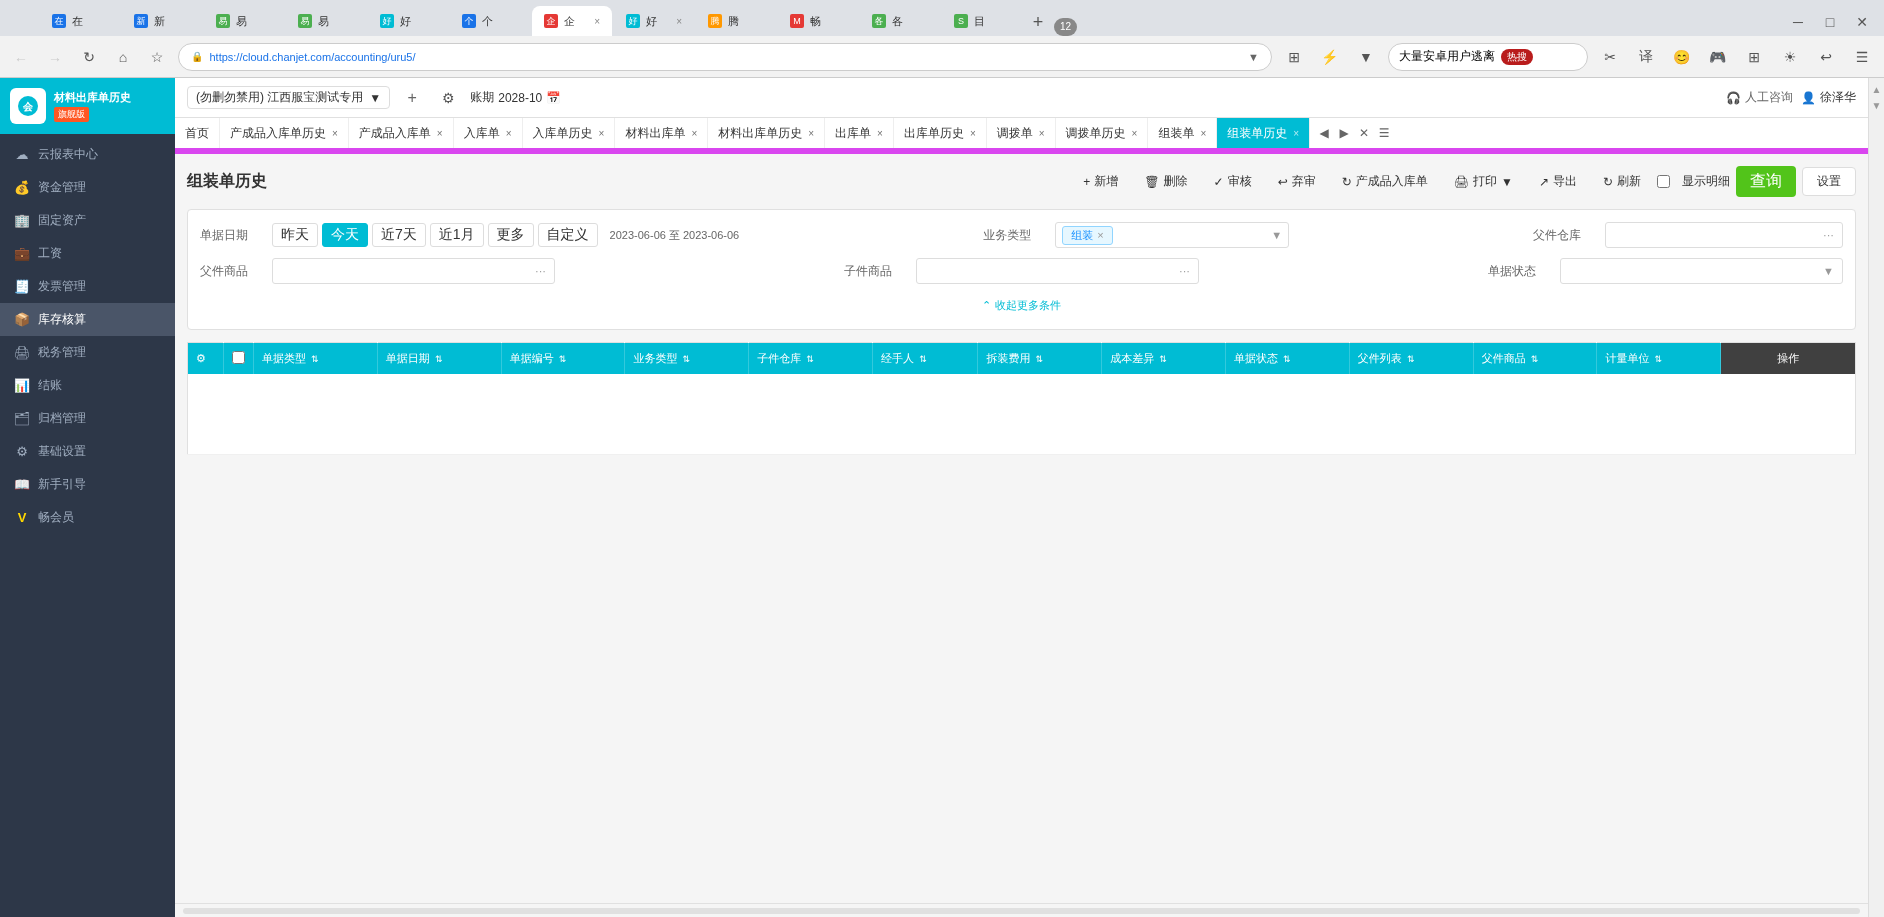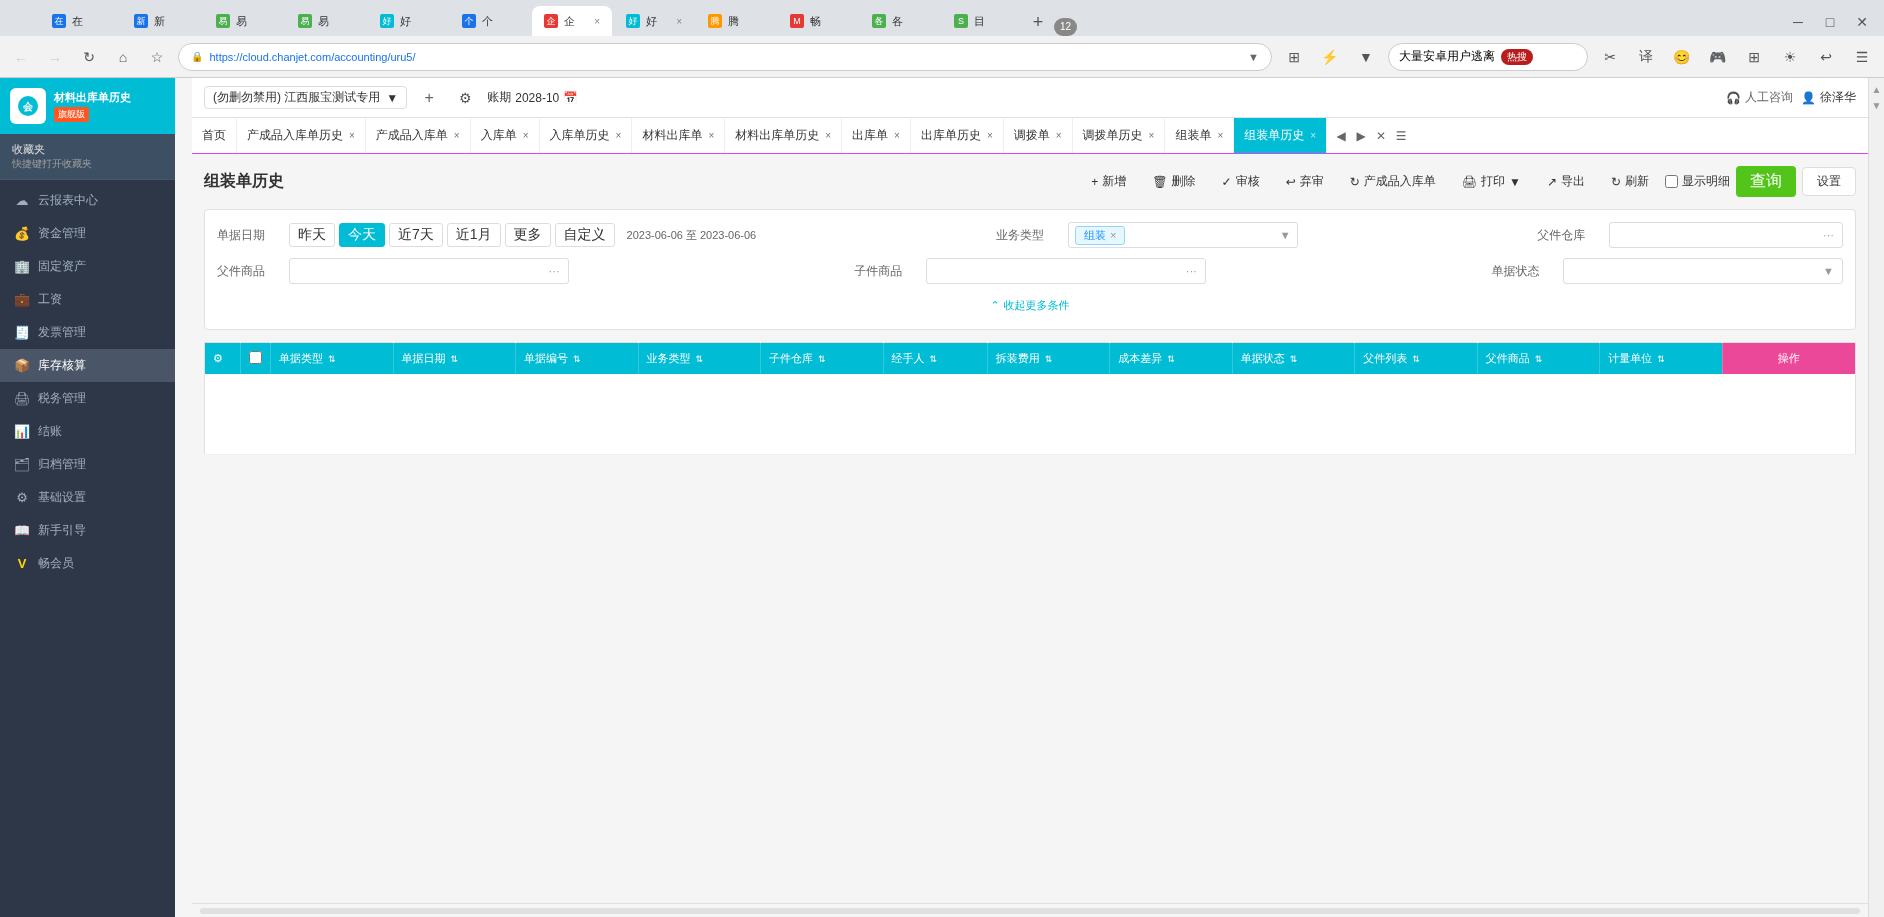--- a/index.html
+++ b/index.html
@@ -31,46 +31,46 @@
     
     .sidebar { width: 175px; background: #2d3748; display: flex; flex-direction: column; flex-shrink: 0; }
     .sidebar-logo { background: #00bcd4; padding: 10px; display: flex; align-items: center; gap: 8px; }
     .logo-icon { width: 36px; height: 36px; background: #fff; border-radius: 6px; display: flex; align-items: center; justify-content: center; font-size: 10px; color: #00bcd4; font-weight: bold; }
     .sidebar-favorites { background: #3d4f63; padding: 8px 12px; border-bottom: 1px solid #4a5568; }
     .sidebar-menu { flex: 1; overflow-y: auto; padding: 4px 0; }
     .menu-item { display: flex; align-items: center; gap: 8px; padding: 8px 14px; color: #a0aec0; cursor: pointer; font-size: 12px; }
     .menu-item .menu-icon { width: 16px; height: 16px; display: flex; align-items: center; justify-content: center; font-size: 13px; }
 
     
-    .main-content { flex: 1; display: flex; flex-direction: column; background: #f5f5f5; overflow: hidden; padding-left: 17px; }
+    .main-content { flex: 1; display: flex; flex-direction: column; background: #f5f5f5; overflow: hidden; }
 
     
     .top-bar { background: white; padding: 0 12px; height: 40px; display: flex; align-items: center; gap: 8px; border-bottom: 1px solid #e0e0e0; }
     .company-selector { display: flex; align-items: center; gap: 6px; color: #333; font-size: 12px; border: 1px solid #ddd; border-radius: 4px; padding: 2px 8px; cursor: pointer; }
     .period-selector { display: flex; align-items: center; gap: 4px; font-size: 12px; color: #333; }
     .support-btn { margin-left: auto; display: flex; align-items: center; gap: 4px; color: #666; cursor: pointer; font-size: 12px; }
     .user-info { display: flex; align-items: center; gap: 4px; color: #333; font-size: 12px; }
 
     
-    .nav-tabs-bar { background: white; display: flex; align-items: center; border-bottom: 1px solid #d946ef; overflow-x: auto; height: 36px; }
+    .nav-tabs-bar { background: white; display: flex; align-items: center; border-bottom: 6px solid #d946ef; overflow-x: auto; height: 36px; }
     .nav-tab { padding: 0 10px; height: 36px; display: flex; align-items: center; font-size: 12px; color: #333; cursor: pointer; white-space: nowrap; border-right: 1px solid #eee; flex-shrink: 0; }
     .nav-tab.active { background: #00bcd4; color: white; }
     .nav-tab .close-btn { margin-left: 6px; color: inherit; opacity: 0.7; font-size: 10px; }
     .nav-tab-arrows { display: flex; padding: 0 4px; }
     .nav-tab-arrow { width: 20px; height: 36px; display: flex; align-items: center; justify-content: center; cursor: pointer; color: #666; font-size: 12px; }
 
     
     .page-area { flex: 1; padding: 12px; overflow-y: auto; }
     .page-title-bar { display: flex; align-items: center; justify-content: space-between; margin-bottom: 12px; }
     .page-title { font-size: 16px; font-weight: bold; color: #333; }
     .action-bar { display: flex; align-items: center; gap: 6px; }
     .action-btn { display: flex; align-items: center; gap: 4px; padding: 4px 10px; border: none; background: none; cursor: pointer; font-size: 12px; color: #333; }
     .action-btn-primary { background: #52c41a; color: white; border-radius: 4px; padding: 5px 14px; border: none; cursor: pointer; font-size: 16px; }
     .action-btn-settings { background: white; color: #333; border: 1px solid #ddd; border-radius: 4px; padding: 5px 14px; cursor: pointer; font-size: 12px; }
-    .checkbox-label { display: flex; align-items: center; gap: 4px; font-size: 12px; color: #333; }
+    .checkbox-label { display: flex; align-items: center; gap: 12px; font-size: 12px; color: #333; }
 
     
     .filter-area { background: white; border: 1px solid #e0e0e0; border-radius: 4px; padding: 12px; margin-bottom: 12px; }
     .filter-row { display: flex; align-items: center; gap: 12px; margin-bottom: 10px; }
     .filter-label { color: #666; font-size: 12px; min-width: 60px; flex-shrink: 0; }
     .date-buttons { display: flex; gap: 4px; align-items: center; }
     .date-btn { padding: 2px 8px; border: 1px solid #ddd; border-radius: 3px; cursor: pointer; font-size: 14px; color: #333; background: white; }
     .date-btn.active { background: #00bcd4; color: white; border-color: #00bcd4; }
     .filter-field { display: flex; align-items: center; flex: 1; border: 1px solid #ddd; border-radius: 3px; height: 26px; padding: 0 6px; font-size: 11px; color: #333; background: white; }
     .filter-tag { display: inline-flex; align-items: center; background: #e6f7ff; border: 1px solid #91d5ff; padding: 1px 8px; border-radius: 3px; font-size: 11px; color: #1890ff; gap: 4px; }
@@ -199,24 +199,20 @@
         <svg width="24" height="24" viewBox="0 0 24 24">
             <circle cx="12" cy="12" r="10" fill="#00bcd4"></circle>
             <text x="12" y="16" text-anchor="middle" fill="white" font-size="10">会</text>
           </svg>
       </div>
       <div>
         <div style="color:white;font-size:11px;font-weight:bold;">材料出库单历史</div>
         <div style="background:#ff5722;color:white;font-size:9px;padding:1px 4px;border-radius:2px;display:inline-block;margin-top:2px;">旗舰版</div>
       </div>
     </div>
-    <div class="sidebar-favorites">
-      <div style="color:#e0e0e0;font-size:11px;">收藏夹</div>
-      <div style="color:#9e9e9e;font-size:10px;">快捷键打开收藏夹</div>
-    </div>
     <div class="sidebar-menu">
       <div class="menu-item">
         <div class="menu-icon">☁</div>
         <span>云报表中心</span>
       </div>
       <div class="menu-item">
         <div class="menu-icon">💰</div>
         <span>资金管理</span>
       </div>
       <div class="menu-item">
@@ -505,21 +501,21 @@
               <span class="sort-icon">⇅</span>
             </th>
             <th>
               <span>父件商品</span>
               <span class="sort-icon">⇅</span>
             </th>
             <th>
               <span>计量单位</span>
               <span class="sort-icon">⇅</span>
             </th>
-            <th style="background:#ec4899; min-width:80px; text-align:center;">
+            <th style="background:#404040; min-width:80px; text-align:center;">
               <span>操作</span>
             </th>
           </tr>
         </thead>
         <tbody class="table-body">
 
           <tr>
             <td colspan="15" style="text-align:center; padding:40px; color:#999; font-size:13px;"></td>
           </tr>
         </tbody>

